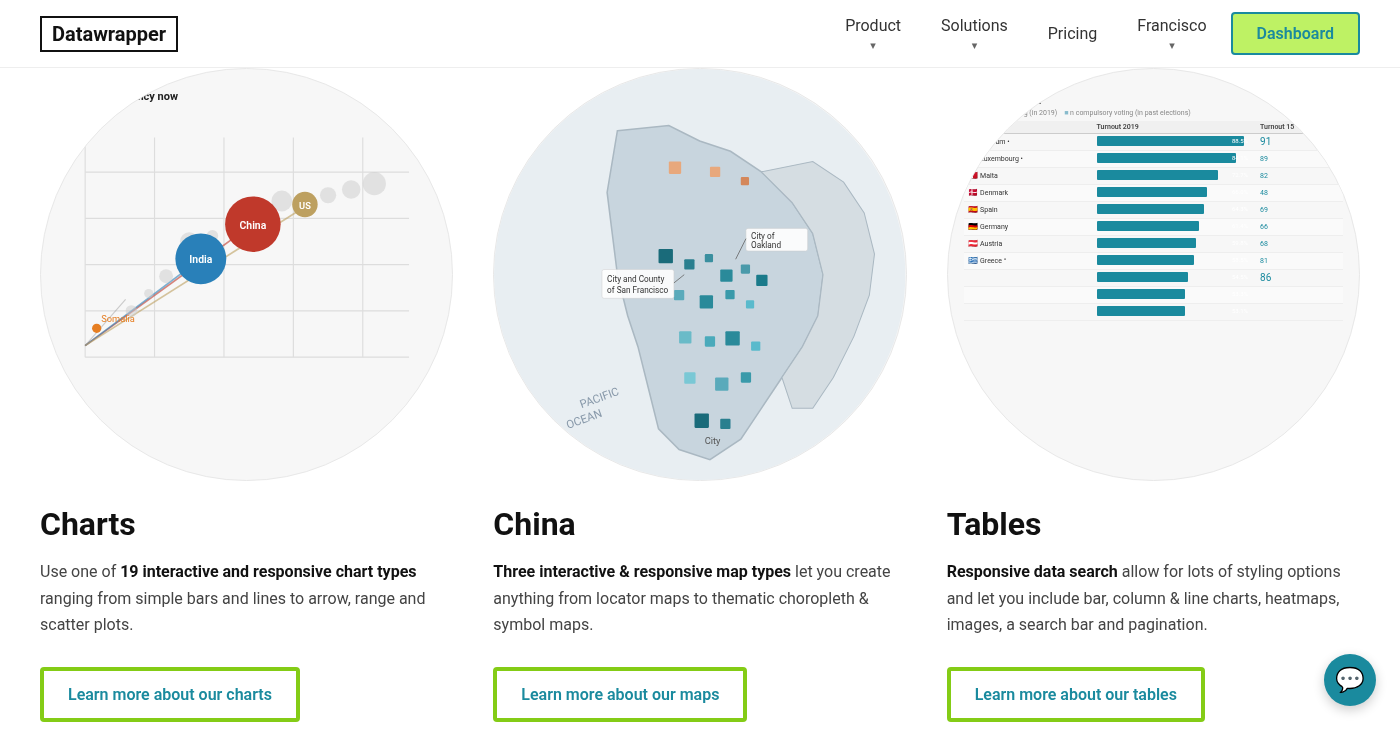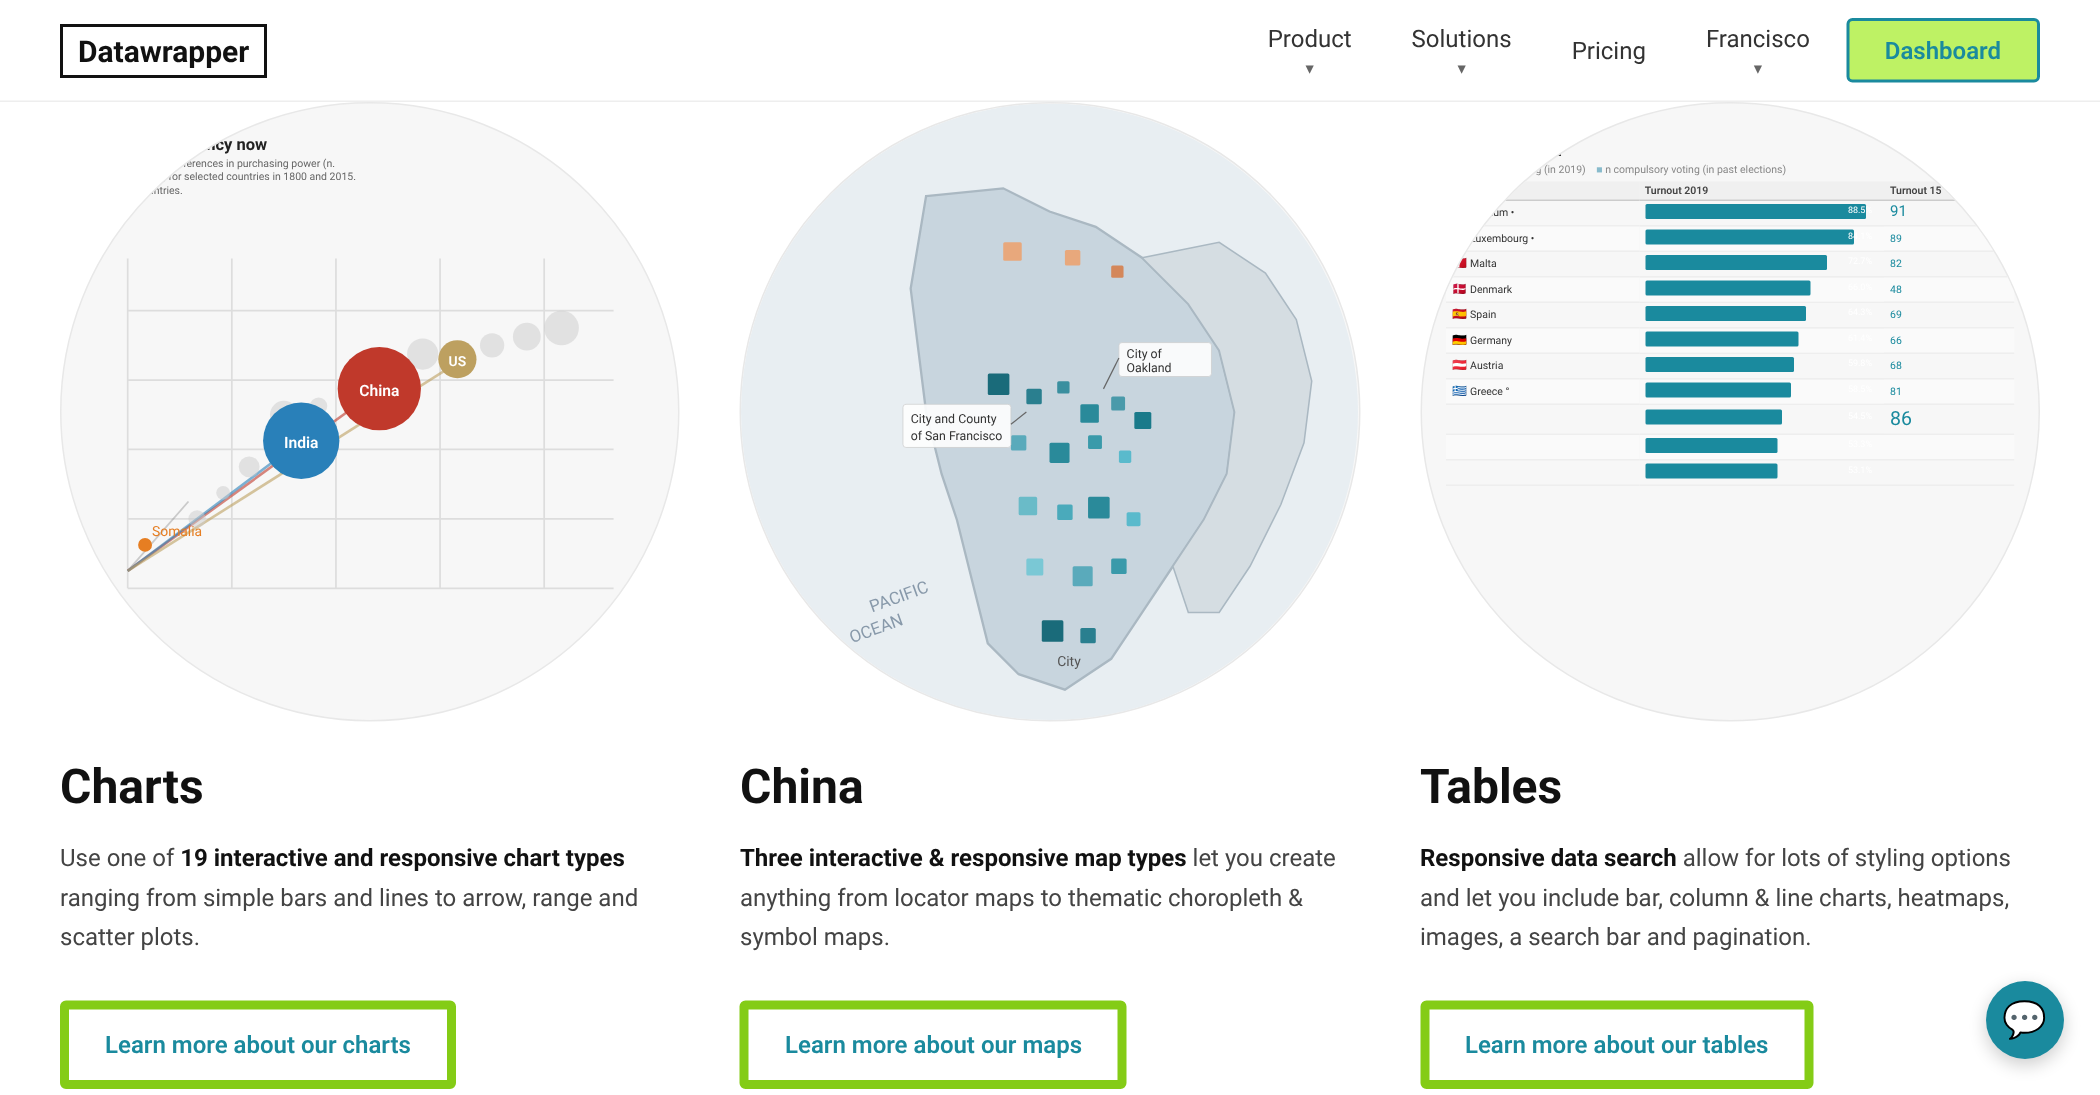--- a/index.html
+++ b/index.html
@@ -135,21 +135,21 @@
       font-size: 16px;
       line-height: 1.65;
       color: #444;
       margin-bottom: 28px;
     }
     .section-desc strong { font-weight: 700; color: #111; }
 
     .learn-btn {
       display: inline-block;
       padding: 14px 24px;
-      border: 6px solid #84cc16;
+      border: 4px solid #84cc16;
       color: #1a8a9e;
       background: #fff;
       border-radius: 4px;
       font-size: 16px;
       font-weight: 600;
       cursor: pointer;
       font-family: inherit;
       text-decoration: none;
       transition: background 0.15s;
     }
@@ -197,21 +197,20 @@
   </div>
 </nav>
 
 <main>
   <div class="columns">
 
     <div class="column">
       <div class="circle-preview">
         <div class="chart-preview-inner">
           <div class="chart-title-small">· arrow expectancy now</div>
-          <div class="chart-subtitle-small">son adjusted for differences in purchasing power (n.<br>cy of newborns, for selected countries in 1800 and 2015.<br>on of the countries.</div>
           
           <svg class="scatter-svg" viewBox="0 0 320 220">
 
             <line x1="20" y1="10" x2="20" y2="200" stroke="#ddd" stroke-width="1"></line>
             <line x1="80" y1="10" x2="80" y2="200" stroke="#ddd" stroke-width="1"></line>
             <line x1="140" y1="10" x2="140" y2="200" stroke="#ddd" stroke-width="1"></line>
             <line x1="200" y1="10" x2="200" y2="200" stroke="#ddd" stroke-width="1"></line>
             <line x1="260" y1="10" x2="260" y2="200" stroke="#ddd" stroke-width="1"></line>
             <line x1="20" y1="40" x2="300" y2="40" stroke="#ddd" stroke-width="1"></line>
             <line x1="20" y1="80" x2="300" y2="80" stroke="#ddd" stroke-width="1"></line>
@@ -419,21 +418,21 @@
                 <td style="color:#1a8a9e;font-size:7px;">81</td>
               </tr>
               <tr>
                 <td></td>
                 <td style="position:relative;">
                   <div style="position:relative;height:12px;">
                     <div style="width:59%;height:10px;background:#1a8a9e;display:inline-block;border-radius:1px;"></div>
                     <span style="font-size:6px;color:#fff;position:absolute;right:4px;top:1px;">54.5%</span>
                   </div>
                 </td>
-                <td style="color:#1a8a9e;font-size:13px;">86</td>
+                <td style="color:#1a8a9e;font-size:10px;">86</td>
               </tr>
               <tr>
                 <td></td>
                 <td style="position:relative;">
                   <div style="position:relative;height:12px;">
                     <div style="width:57%;height:10px;background:#1a8a9e;display:inline-block;border-radius:1px;"></div>
                     <span style="font-size:6px;color:#fff;position:absolute;right:4px;top:1px;">53.3%</span>
                   </div>
                 </td>
                 <td style="color:#1a8a9e;font-size:7px;"></td>

